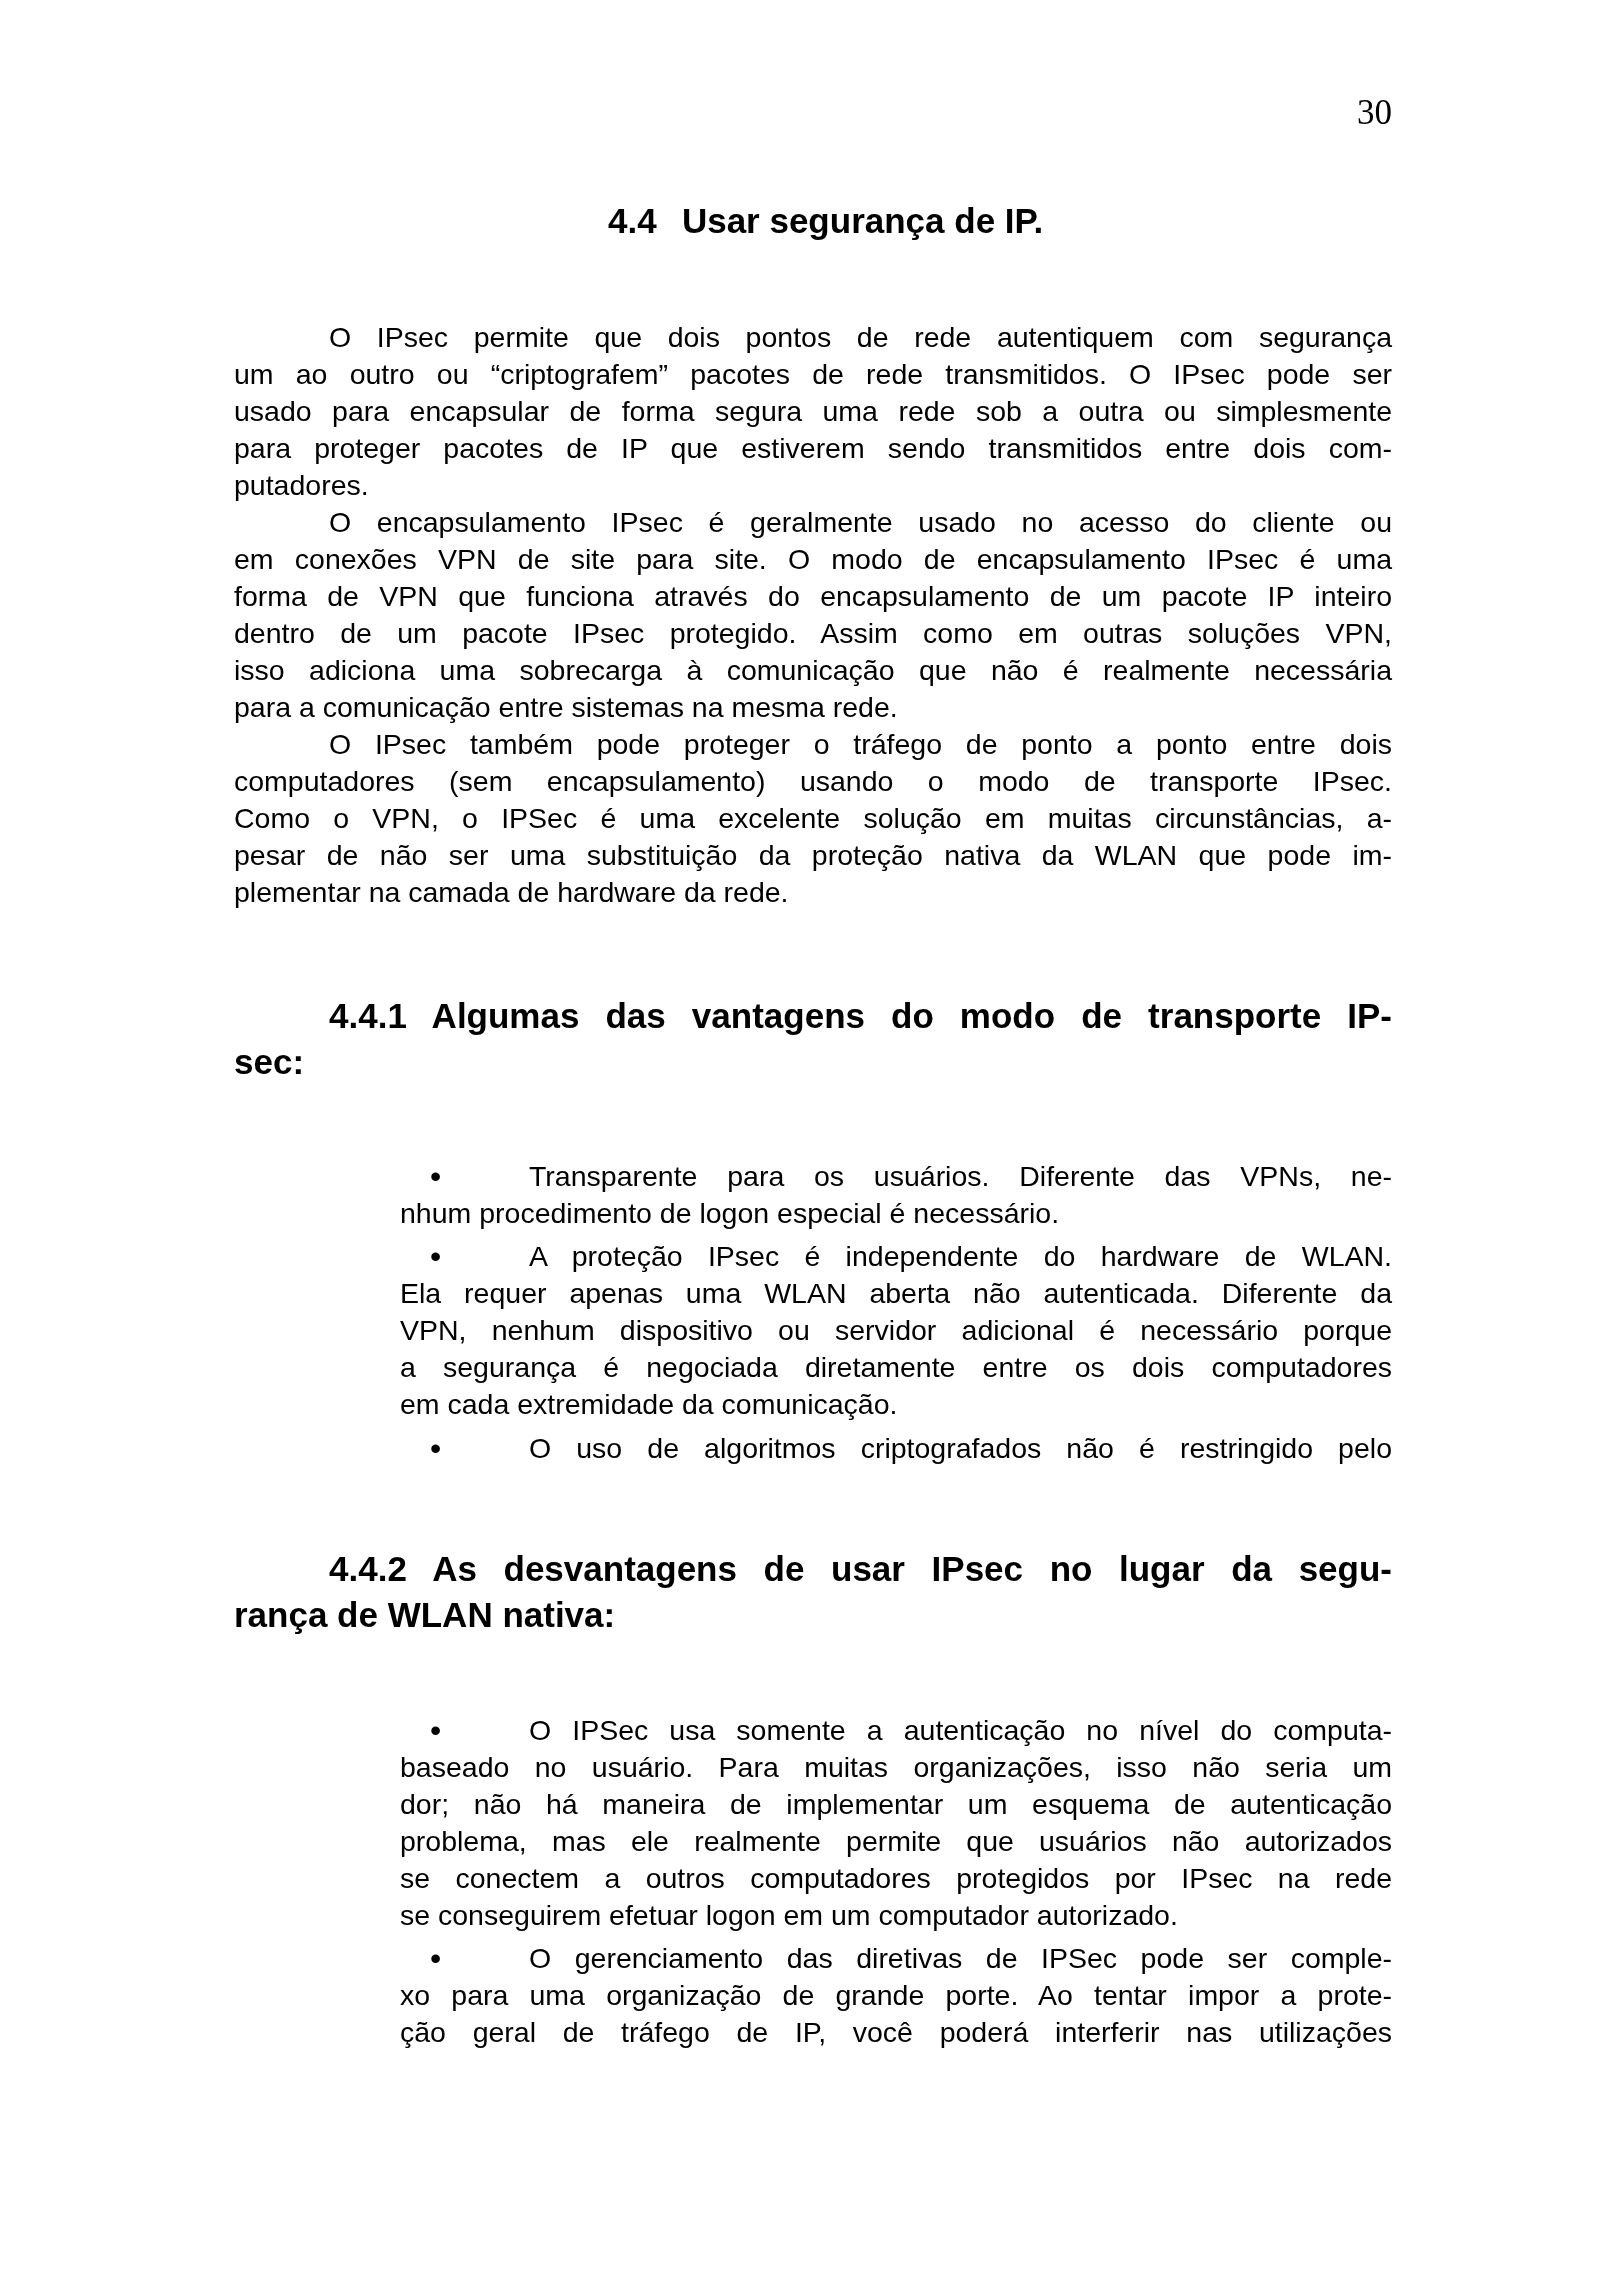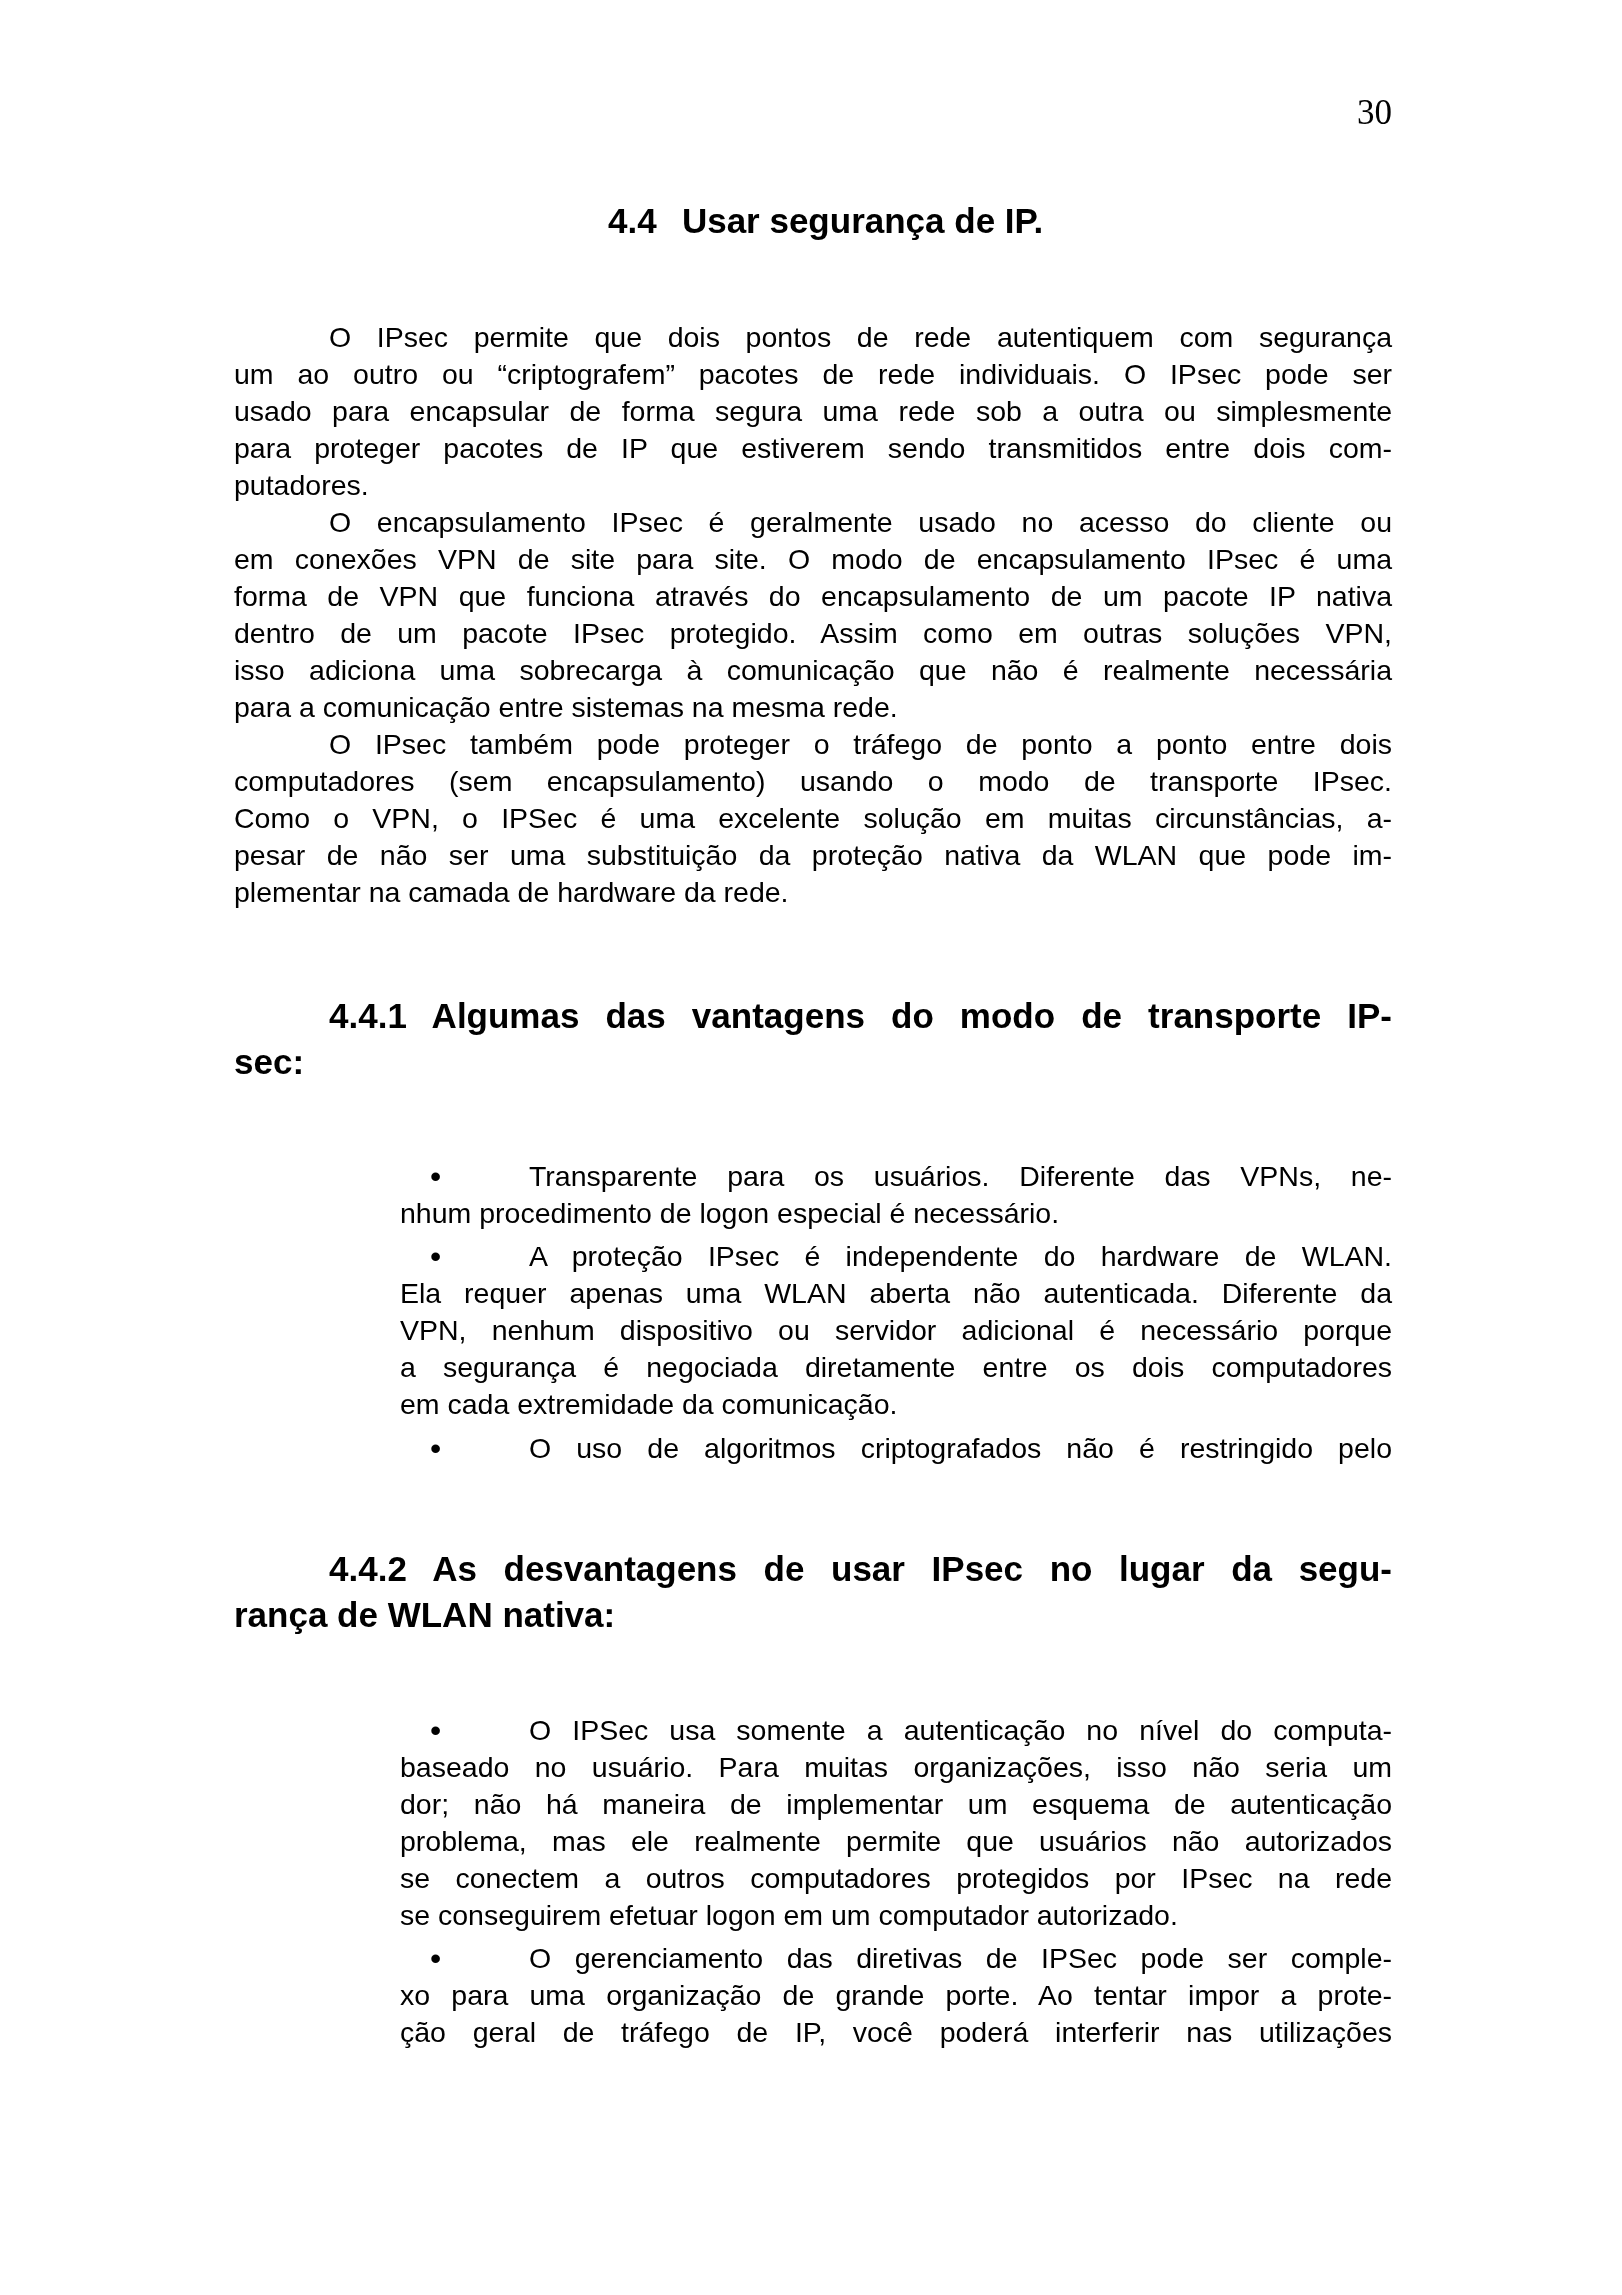--- a/index.html
+++ b/index.html
@@ -86,30 +86,30 @@
   <div class="page-number">30</div>
 
   <div class="content">
 
     <div class="sec-heading">
       <span class="sec-num">4.4</span><span>Usar segurança de IP.</span>
     </div>
 
     <div class="para p1">
       <div class="ln first">O IPsec permite que dois pontos de rede autentiquem com segurança</div>
-      <div class="ln">um ao outro ou “criptografem” pacotes de rede individuais. O IPsec pode ser</div>
+      <div class="ln">um ao outro ou “criptografem” pacotes de rede transmitidos. O IPsec pode ser</div>
       <div class="ln">usado para encapsular de forma segura uma rede sob a outra ou simplesmente</div>
       <div class="ln">para proteger pacotes de IP que estiverem sendo transmitidos entre dois com-</div>
       <div class="ln end">putadores.</div>
     </div>
 
     <div class="para">
       <div class="ln first">O encapsulamento IPsec é geralmente usado no acesso do cliente ou</div>
       <div class="ln">em conexões VPN de site para site. O modo de encapsulamento IPsec é uma</div>
-      <div class="ln">forma de VPN que funciona através do encapsulamento de um pacote IP nativa</div>
+      <div class="ln">forma de VPN que funciona através do encapsulamento de um pacote IP inteiro</div>
       <div class="ln">dentro de um pacote IPsec protegido. Assim como em outras soluções VPN,</div>
       <div class="ln">isso adiciona uma sobrecarga à comunicação que não é realmente necessária</div>
       <div class="ln end">para a comunicação entre sistemas na mesma rede.</div>
     </div>
 
     <div class="para">
       <div class="ln first">O IPsec também pode proteger o tráfego de ponto a ponto entre dois</div>
       <div class="ln">computadores (sem encapsulamento) usando o modo de transporte IPsec.</div>
       <div class="ln">Como o VPN, o IPSec é uma excelente solução em muitas circunstâncias, a-</div>
       <div class="ln">pesar de não ser uma substituição da proteção nativa da WLAN que pode im-</div>

